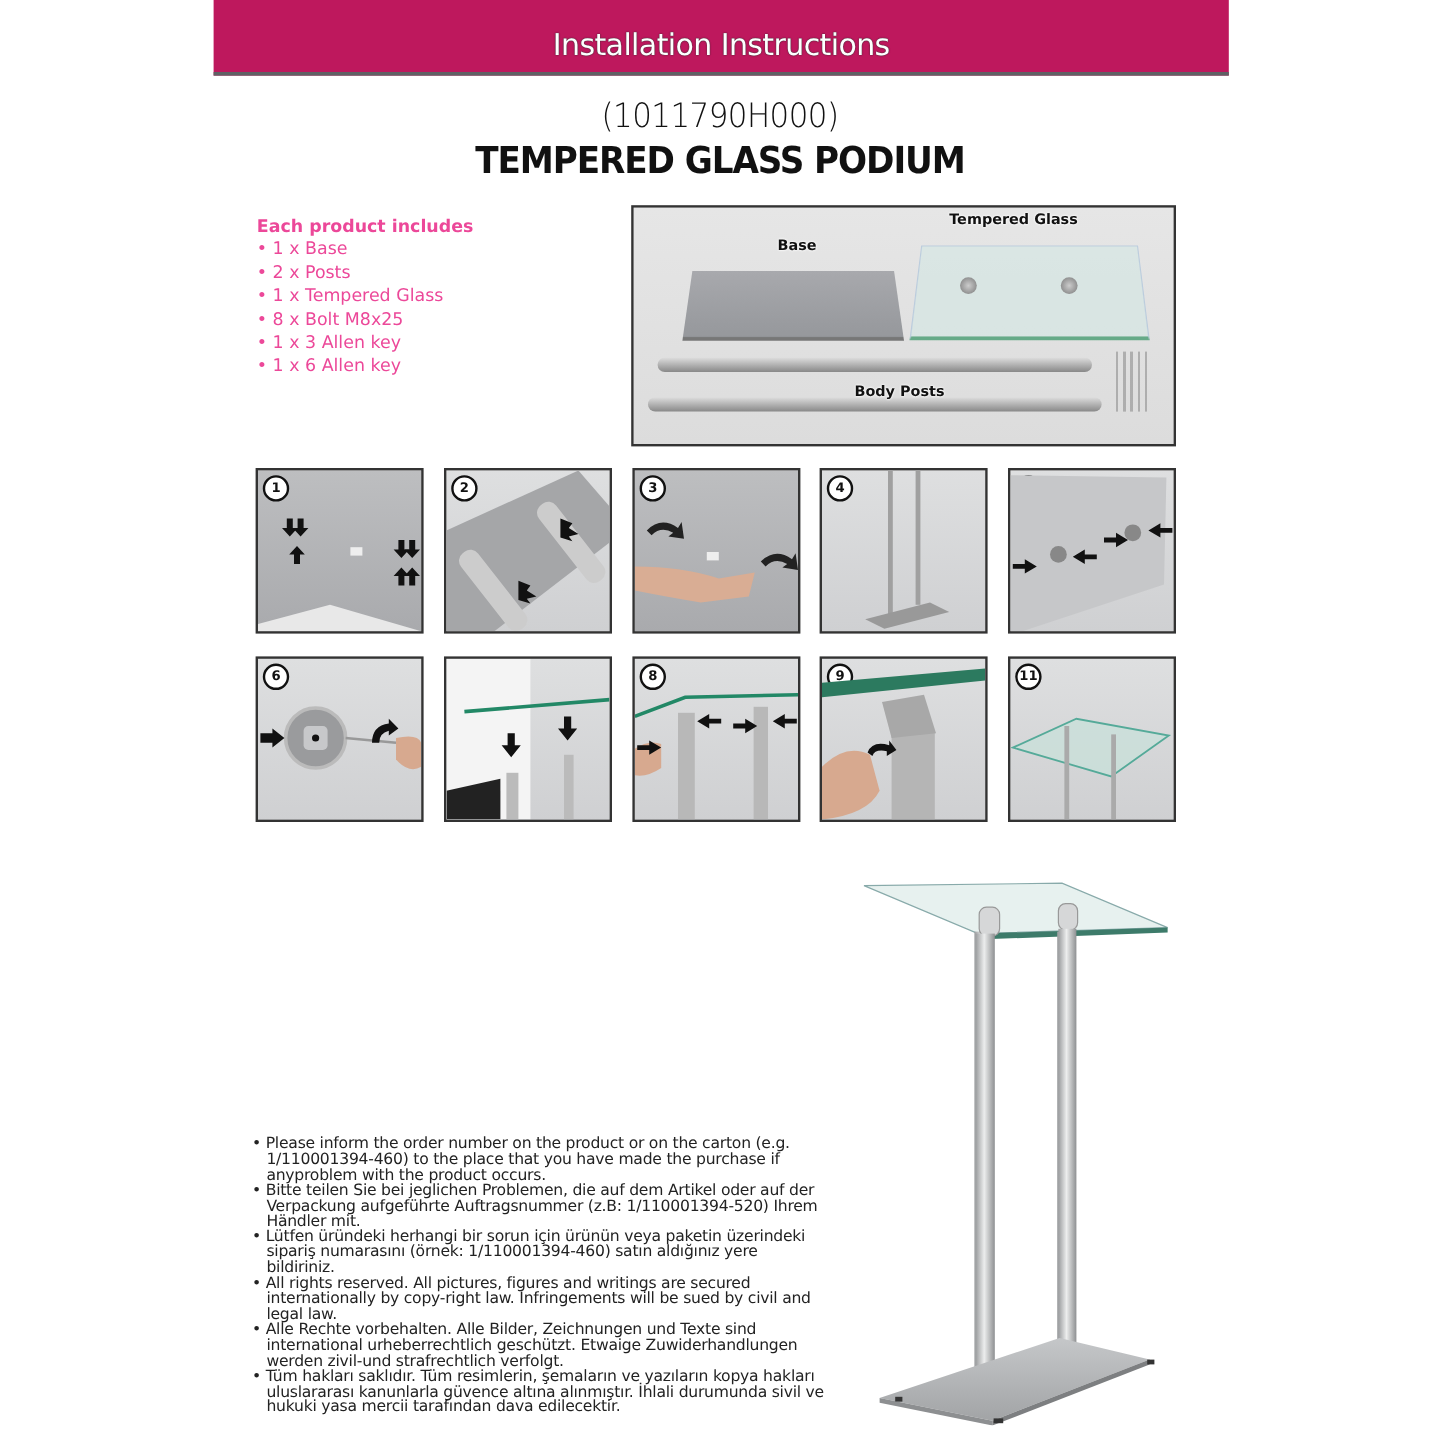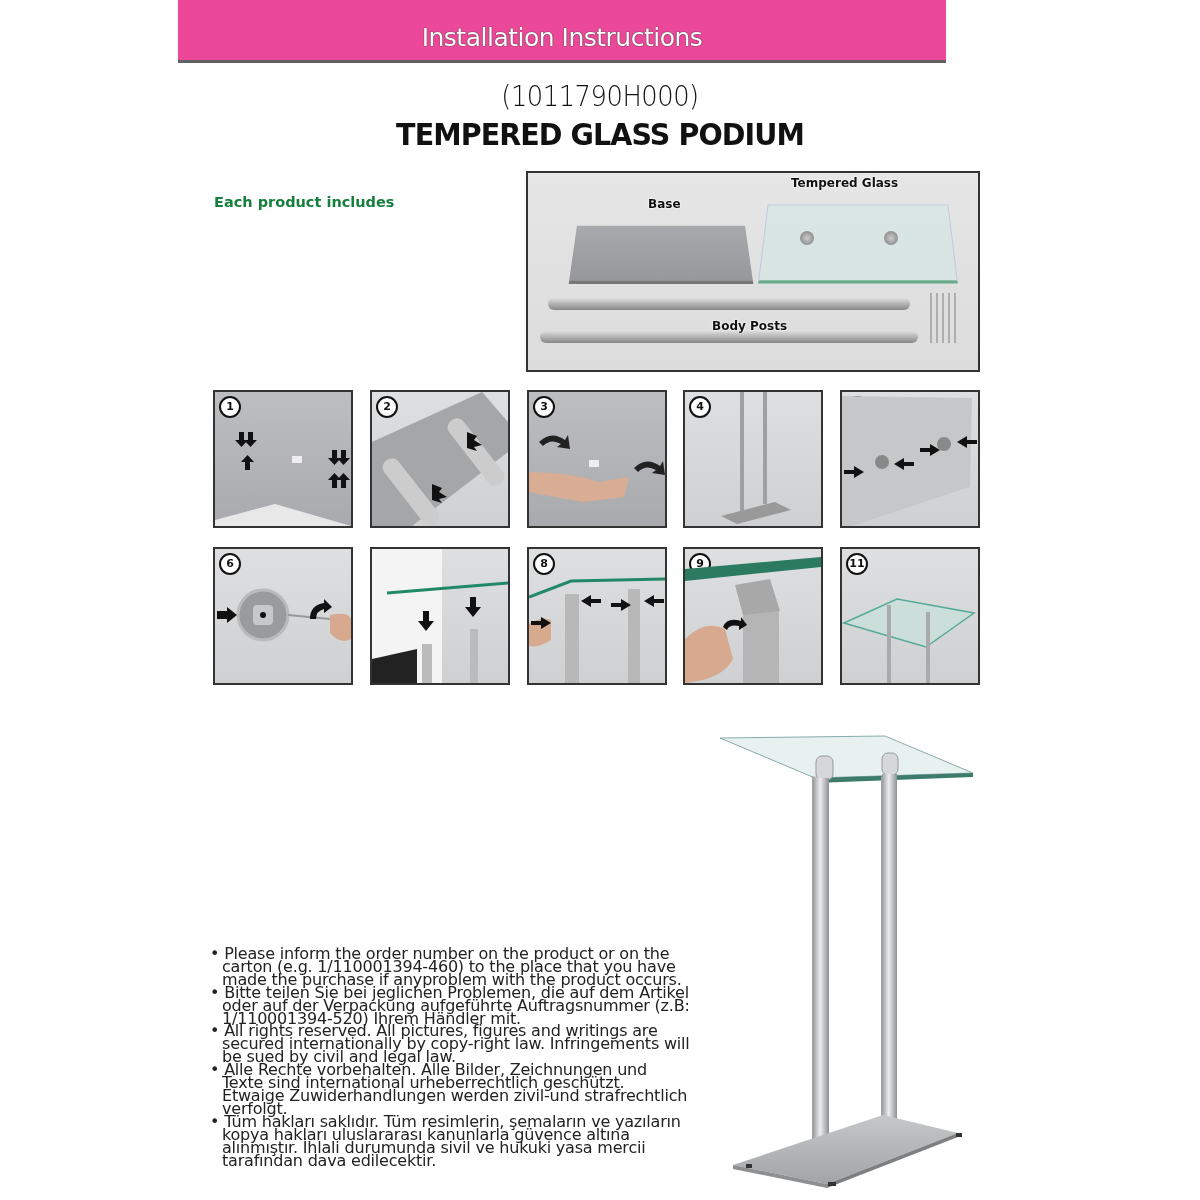--- a/index.html
+++ b/index.html
@@ -1,51 +1,59 @@
 <!DOCTYPE html>
 <html><head>
 <meta charset="utf-8">
 <style>
   html,body{margin:0;padding:0;background:#fff;}
   body{width:1200px;height:1200px;position:relative;overflow:hidden;font-family:"Liberation Sans",sans-serif;color:#111;}
-  .header{position:absolute;left:178px;top:0;width:768px;height:60px;background:#ec4899;border-bottom:3px solid #5f6164;display:flex;align-items:center;justify-content:center;}
+  .header{position:absolute;left:178px;top:0;width:846px;height:60px;background:#be185d;border-bottom:3px solid #5f6164;display:flex;align-items:center;justify-content:center;}
   .header span{color:#fff;font-size:25px;font-family:"DejaVu Sans",sans-serif;letter-spacing:-0.5px;text-shadow:0 0 1px #333,0 0 1px #333;margin-top:14px;}
   .code{position:absolute;left:0;width:1200px;top:80px;text-align:center;font-size:28px;font-weight:300;color:#111;font-family:"DejaVu Sans",sans-serif;letter-spacing:-0.5px;transform:scaleX(0.92);}
   .title{position:absolute;left:0;width:1200px;top:116px;text-align:center;font-size:31px;font-weight:bold;color:#111;font-family:"DejaVu Sans",sans-serif;letter-spacing:-1px;transform:scaleX(0.92);}
-  .includes{position:absolute;left:214px;top:193px;font-family:"DejaVu Sans",sans-serif;font-size:14.5px;line-height:19.4px;color:#15803d;}
+  .includes{position:absolute;left:214px;top:180px;font-family:"DejaVu Sans",sans-serif;font-size:14.5px;line-height:19.4px;color:#ec4899;}
   .includes .hd{font-weight:bold;}
   .includes ul{list-style:none;margin:0;padding:0;}
   .includes li::before{content:"• ";}
   .parts{position:absolute;left:526px;top:171px;width:450px;height:197px;border:2px solid #333;background:linear-gradient(180deg,#e6e6e6,#dcdcdc);}
   .lbl{position:absolute;font-family:"DejaVu Sans",sans-serif;font-weight:bold;font-size:12px;color:#111;text-shadow:0 0 2px #fff,0 0 2px #fff;}
   .base-plate{position:absolute;left:45px;top:50px;width:176px;height:58px;background:linear-gradient(180deg,#a8a9ad,#96989c);transform:perspective(200px) rotateX(18deg);border-bottom:3px solid #777;}
   .glass{position:absolute;left:235px;top:28px;width:188px;height:78px;background:rgba(210,232,228,0.55);border:1px solid #bcd;border-bottom:3px solid #6a8;transform:perspective(220px) rotateX(16deg);}
   .knob{position:absolute;width:14px;height:14px;border-radius:50%;background:radial-gradient(#ccc,#777);}
   .post{position:absolute;height:12px;border-radius:6px;background:linear-gradient(180deg,#ddd,#aaa 60%,#888);}
   .bolts{position:absolute;left:402px;top:120px;width:30px;height:50px;background:repeating-linear-gradient(90deg,#999 0 2px,transparent 2px 6px);opacity:0.7;}
   .step{position:absolute;width:136px;height:134px;border:2px solid #333;overflow:hidden;background:#c4c5c7;}
   .step .num{position:absolute;left:4px;top:4px;width:18px;height:18px;border-radius:50%;background:#fff;border:2px solid #111;font-family:"DejaVu Sans",sans-serif;font-weight:bold;font-size:11px;line-height:18px;text-align:center;}
   .bg-gray{background:linear-gradient(180deg,#bdbec0,#a9aaad);}
   .bg-light{background:linear-gradient(180deg,#dedfe0,#cfd0d2);}
-  .notes{position:absolute;left:210px;top:948px;width:480px;font-family:"DejaVu Sans",sans-serif;font-size:16px;line-height:12.9px;color:#222;letter-spacing:-0.2px;}
+  .notes{position:absolute;left:210px;top:948px;width:480px;font-family:"DejaVu Sans",sans-serif;font-size:13px;line-height:12.9px;color:#222;letter-spacing:-0.2px;}
   .notes p{margin:0;padding-left:12px;text-indent:-12px;}
   .podium{position:absolute;left:715px;top:728px;width:270px;height:460px;}
 </style>
 </head>
 <body>
 
 <div class="header">
   <span>Installation Instructions</span>
 </div>
 
 <div class="code">(1011790H000)</div>
 <div class="title">TEMPERED GLASS PODIUM</div>
 
 <div class="includes">
   <div class="hd">Each product includes</div>
+  <ul>
+    <li>1 x Base</li>
+    <li>2 x Posts</li>
+    <li>1 x Tempered Glass</li>
+    <li>8 x Bolt M8x25</li>
+    <li>1 x 3 Allen key</li>
+    <li>1 x 6 Allen key</li>
+  </ul>
 </div>
 
 <div class="parts">
   <div class="base-plate"></div>
   <div class="glass"></div>
   <div class="knob" style="left:272px;top:58px;"></div>
   <div class="knob" style="left:356px;top:58px;"></div>
   <div class="post" style="left:20px;top:125px;width:362px;"></div>
   <div class="post" style="left:12px;top:158px;width:378px;"></div>
   <div class="bolts"></div>
@@ -162,20 +170,21 @@
   <svg width="136" height="134" style="position:absolute;left:0;top:0">
     <path d="M2 74 L55 50 L132 64 L84 98z" fill="rgba(200,225,218,0.7)" stroke="#5a9" stroke-width="1.5"></path>
     <rect x="45" y="56" width="4" height="78" fill="#aaa"></rect>
     <rect x="84" y="63" width="4" height="71" fill="#aaa"></rect>
   </svg>
 </div>
 
 <div class="notes">
   <p>• <span>Please inform the order number on the product or on the carton (e.g. 1/110001394-460) to the place that you have made the purchase if anyproblem with the product occurs.</span></p>
   <p>• <span>Bitte teilen Sie bei jeglichen Problemen, die auf dem Artikel oder auf der Verpackung aufgeführte Auftragsnummer (z.B: 1/110001394-520) Ihrem Händler mit.</span></p>
+  <p>• <span>Lütfen üründeki herhangi bir sorun için ürünün veya paketin üzerindeki sipariş numarasını (örnek: 1/110001394-460) satın aldığınız yere bildiriniz.</span></p>
   <p>• <span>All rights reserved. All pictures, figures and writings are secured internationally by copy-right law. Infringements will be sued by civil and legal law.</span></p>
   <p>• <span>Alle Rechte vorbehalten. Alle Bilder, Zeichnungen und Texte sind international urheberrechtlich geschützt. Etwaige Zuwiderhandlungen werden zivil-und strafrechtlich verfolgt.</span></p>
   <p>• <span>Tüm hakları saklıdır. Tüm resimlerin, şemaların ve yazıların kopya hakları uluslararası kanunlarla güvence altına alınmıştır. İhlali durumunda sivil ve hukuki yasa mercii tarafından dava edilecektir.</span></p>
 </div>
 
 <svg class="podium" viewBox="0 0 270 460">
   <defs>
     <linearGradient id="pole" x1="0" x2="1">
         <stop offset="0" stop-color="#9a9c9e"></stop>
         <stop offset="0.45" stop-color="#eceded"></stop>

